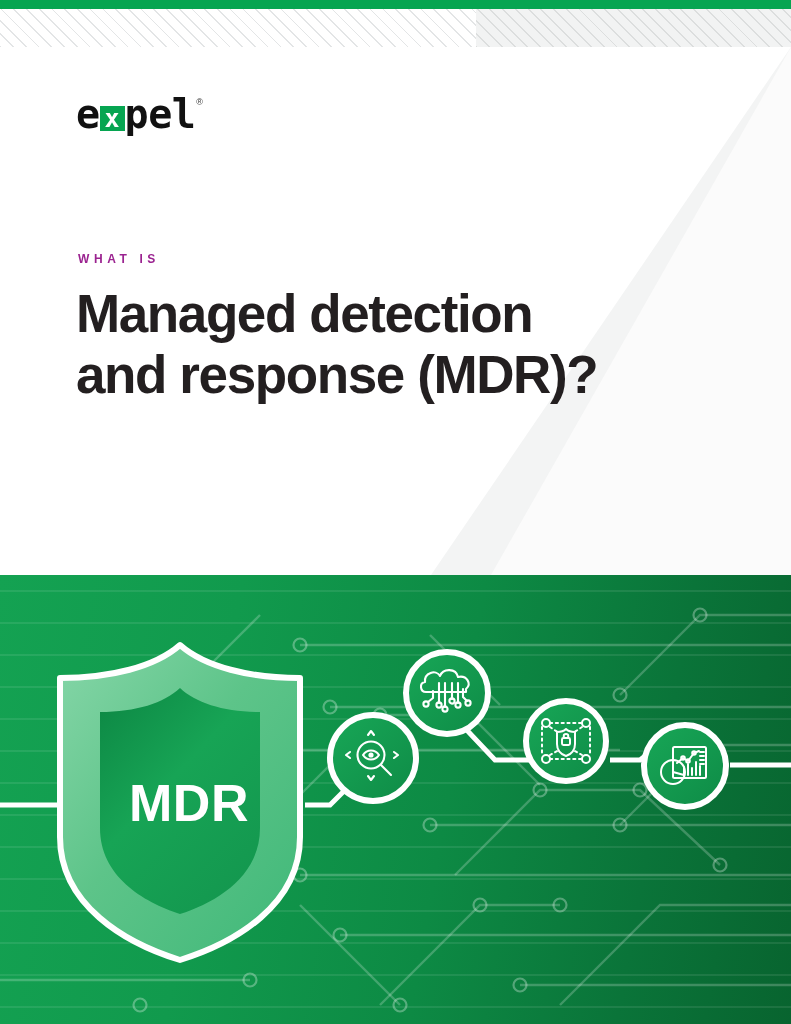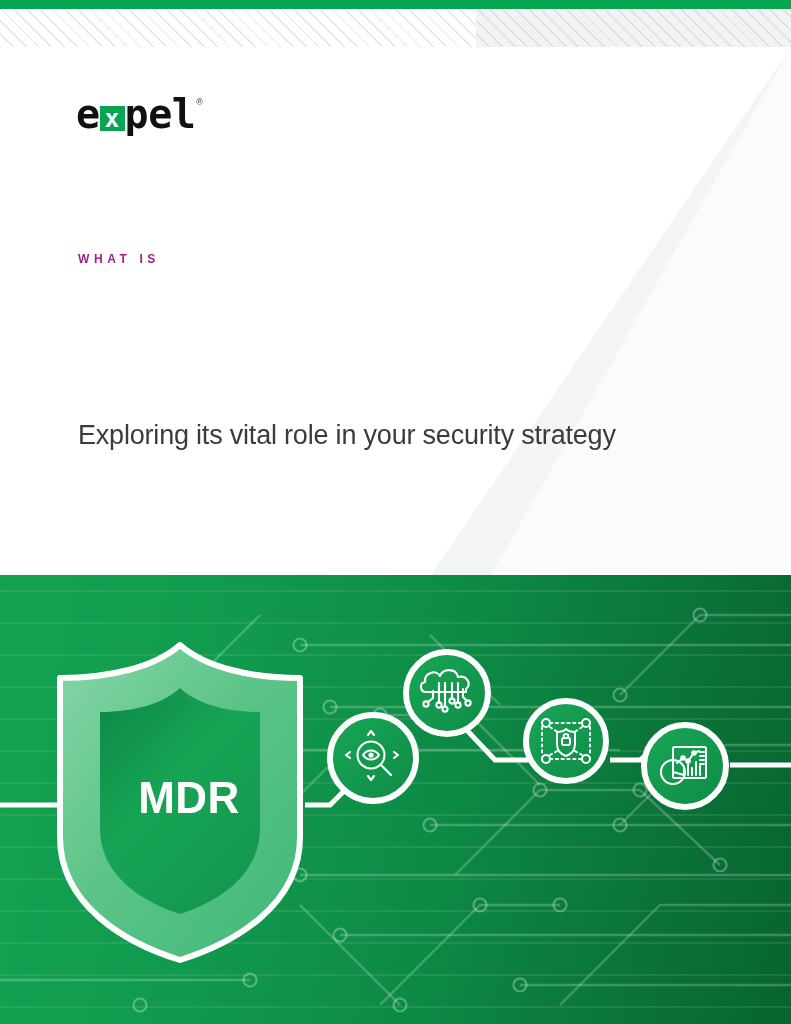--- a/index.html
+++ b/index.html
@@ -132,21 +132,21 @@
   
   .mdr-label{
     position:absolute;
     left:0;top:0;width:791px;height:449px;
     pointer-events:none;
   }
   .mdr-text{
     position:absolute;
     left:114px;top:198px;
     width:150px;text-align:center;
-    font-size:44px;font-weight:700;
+    font-size:52px;font-weight:700;
     letter-spacing:0.5px;
     color:#ffffff;
   }
 </style>
 </head>
 <body>
 
 <div id="page">
 
   <div class="wedge"></div>
@@ -157,21 +157,24 @@
   <div class="hatch-band dark"></div>
 
   <div class="logo">
     <span class="logo-txt">e</span>
     <span class="logo-x">x</span>
     <span class="logo-txt">pel</span>
     <span class="logo-reg">®</span>
   </div>
 
   <div class="eyebrow">WHAT IS</div>
-  <div class="subtitle">Exploring its vital role in your security strategy</div>
+  <div class="title">
+    <div>Managed detection</div>
+    <div>and response (MDR)?</div>
+  </div>
 
   <div class="hero">
 
     <svg width="791" height="449" viewBox="0 0 791 449" xmlns="http://www.w3.org/2000/svg">
       <defs>
         <linearGradient id="shieldOuter" x1="0" y1="0" x2="1" y2="1">
           <stop offset="0%" stop-color="#86D6A8"></stop>
           <stop offset="45%" stop-color="#5DC489"></stop>
           <stop offset="100%" stop-color="#3FB878"></stop>
         </linearGradient>

